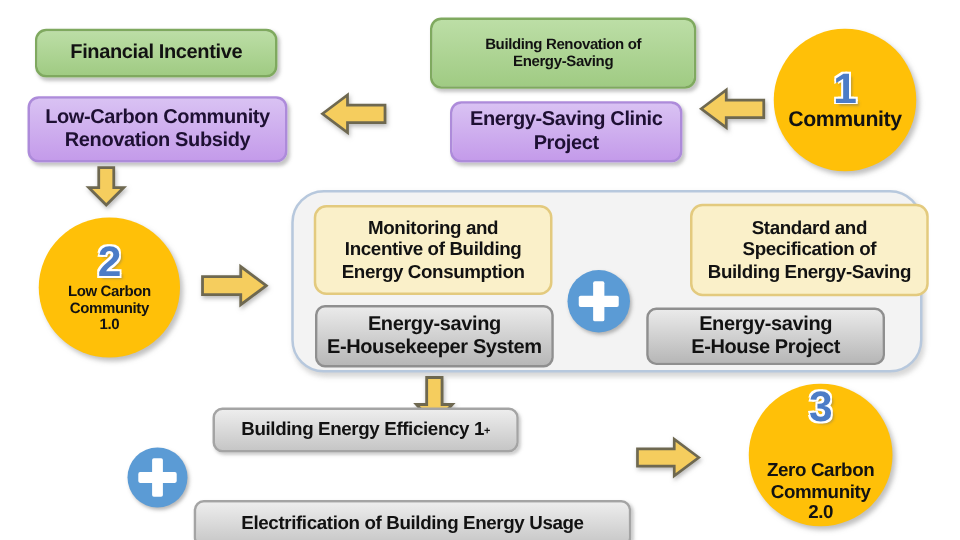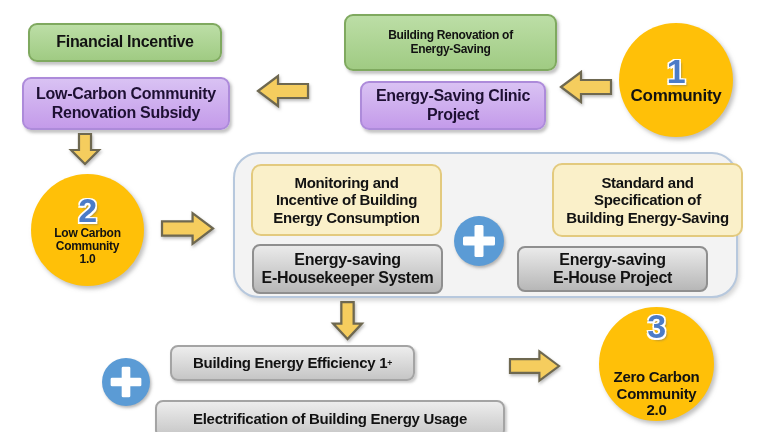--- a/index.html
+++ b/index.html
@@ -130,21 +130,21 @@
     <polygon points="16,37 2,22 10,22 10,1 22,1 22,22 30,22"></polygon>
   </svg>
 
   <div class="plus-badge" style="left:102px;top:358px;width:48px;height:48px;">
     <svg width="48" height="48" viewBox="0 0 50 50">
       <rect x="9" y="20.5" width="32" height="9" rx="1.5" fill="#ffffff"></rect>
       <rect x="20.5" y="9" width="9" height="32" rx="1.5" fill="#ffffff"></rect>
     </svg>
   </div>
 
-  <div class="node box-gray-light" style="left:170px;top:345px;width:245px;height:36px;font-size:15px;white-space:nowrap;">
+  <div class="node box-gray-light" style="left:170px;top:326px;width:245px;height:36px;font-size:15px;white-space:nowrap;">
     <span>Building Energy Efficiency 1</span>
       <sup class="eff-sup">+</sup>
   </div>
 
   <div class="node box-gray-light" style="left:155px;top:400px;width:350px;height:38px;font-size:15px;">Electrification of Building Energy Usage</div>
 
   <svg class="arrow" style="left:509px;top:349px;" width="51" height="34" viewBox="0 0 52 34">
     <polygon points="51,17 31,2 31,10 1,10 1,24 31,24 31,32"></polygon>
   </svg>
 

